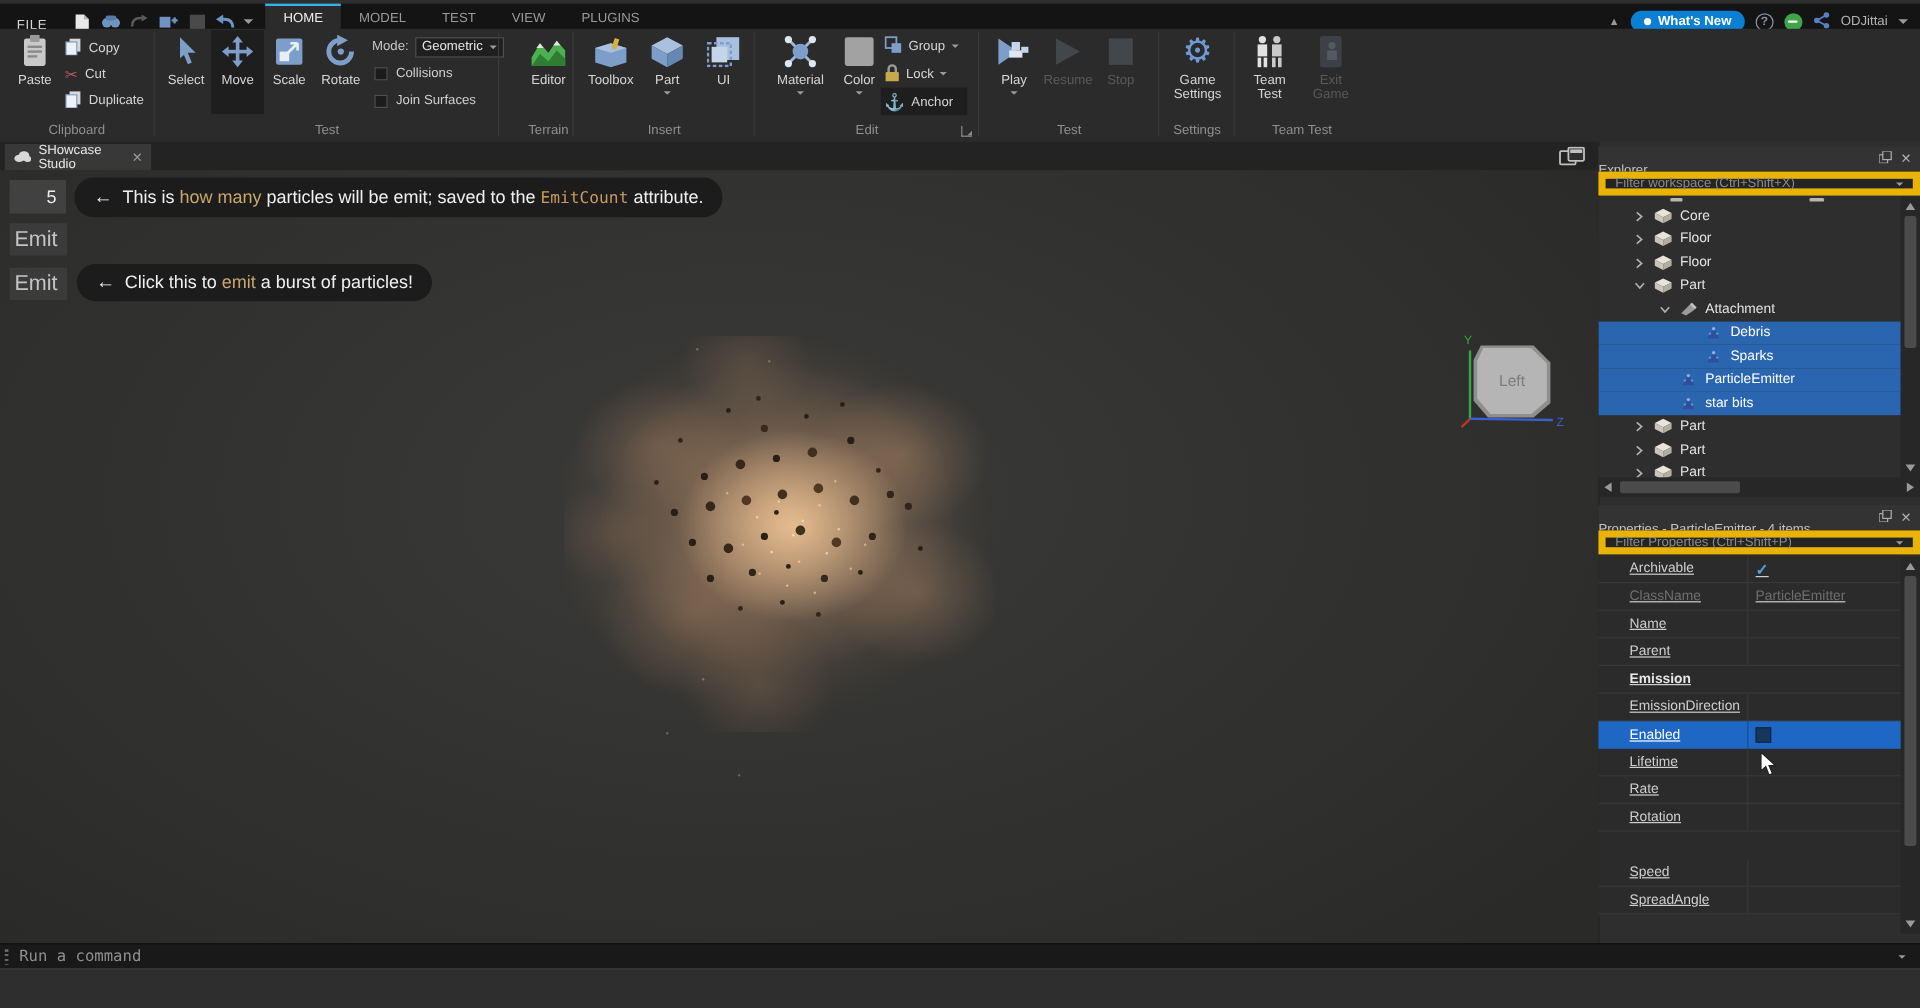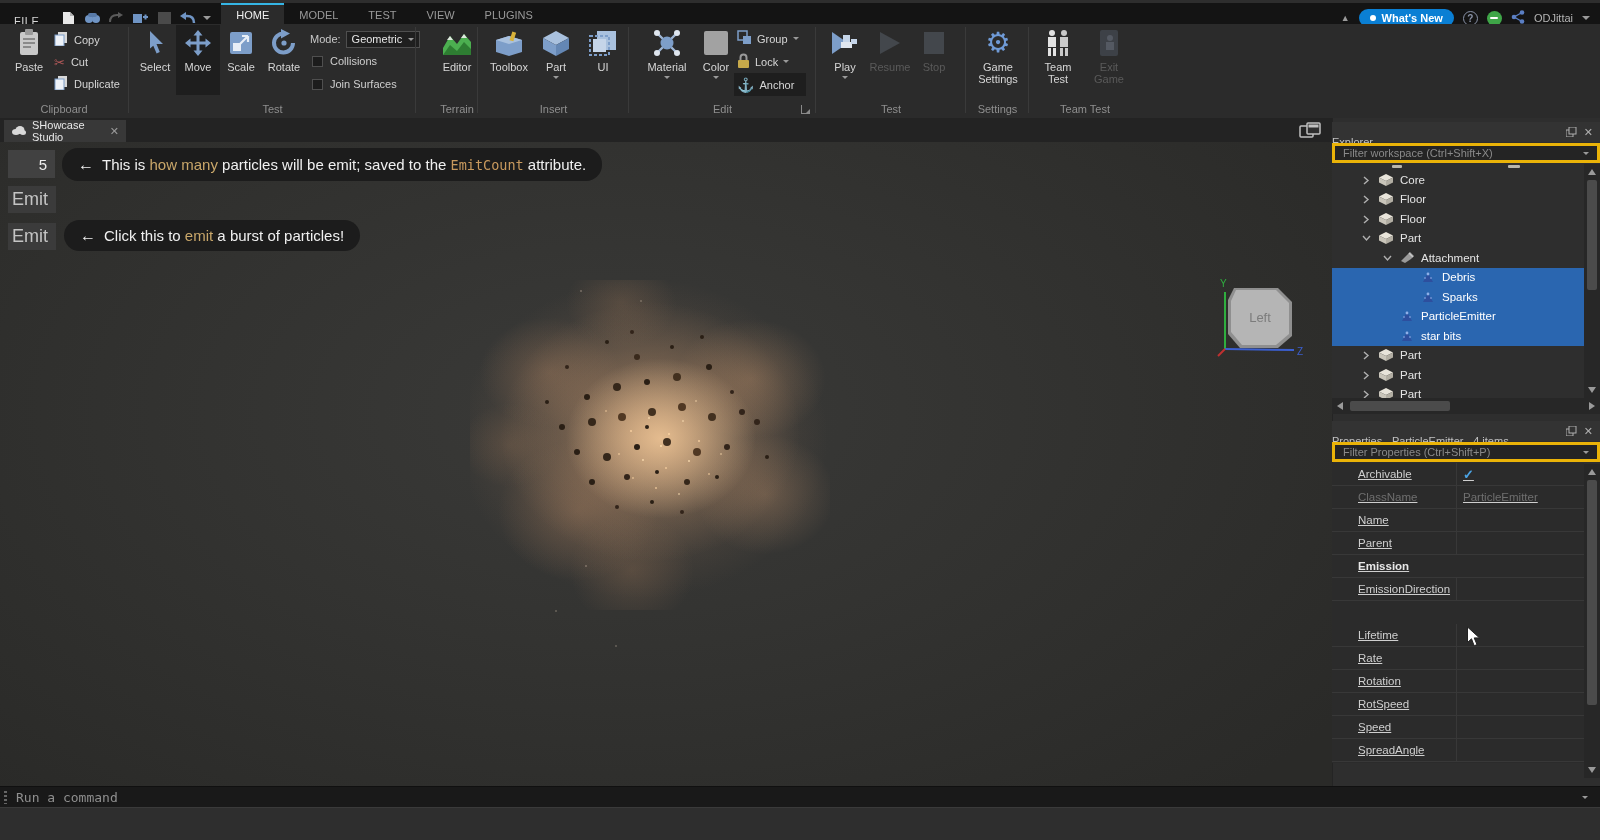--- a/index.html
+++ b/index.html
@@ -105,21 +105,21 @@
   .code { font-family:"DejaVu Sans Mono", monospace; color:#c99a5e; font-size:13.5px;text-align:right; }
 
   #view-cube { position:absolute; left:1198px; top:134px; }
 
   
   #right-panel { position:absolute; left:1332px; top:118px; width:268px; height:668px; background:#2e2e2e; border-left:1px solid #242424; }
   .phead { position:absolute; left:1332px; width:268px; height:20px; background:#333333; display:flex; align-items:center; }
   .phead .ttl { flex:1; text-align:left; color:#c2c2c2; font-size:11px;margin-top:19px; }
   .phead .hic { display:flex; align-items:center; gap:7px; margin-right:7px; }
   .phead .x { color:#b0b0b0; font-size:11px; }
-  .pfilter { position:absolute; left:1332px; width:268px; height:20px; background:#242424; border:3px solid #eab308;
+  .pfilter { position:absolute; left:1332px; width:268px; height:20px; background:#242424; border:6px solid #eab308;
     display:flex; align-items:center; color:#8a8a8a; font-size:11px; padding:0 8px; justify-content:space-between; }
   #explorer-header { top:122px; } #explorer-filter { top:143px; }
   #explorer-tree { position:absolute; left:1332px; top:164px; width:252px; height:234px; background:#2e2e2e; overflow:hidden; }
   .scroll-hint { position:absolute; background:#b9b6ac; height:3px; border-radius:1px; }
   .trow { position:absolute; left:0; width:252px; height:19.5px; display:flex; align-items:center; color:#e4e4e4; font-size:11.5px; }
   .trow.sel { background:#2a66b0; color:#fff; }
   .chev { width:8px; height:8px; position:absolute; }
   .chev svg { display:block; }
   .ticon { position:absolute; width:16px; height:16px; display:flex; align-items:center; justify-content:center; }
   .tlabel { position:absolute; white-space:nowrap;text-align:right; }
@@ -789,34 +789,36 @@
       <span class="pval"></span>
   </div>
   <div class="prow section" style="top:92px">
     <span class="pname">Emission</span>
     <span class="pval"></span>
   </div>
   <div class="prow" style="top:115px">
     <span class="pname">EmissionDirection</span>
       <span class="pval"></span>
   </div>
+  <div class="prow selrow" style="top:138px">
+    <span class="pname">Enabled</span>
+    <span class="pval">
+        <span class="pbox"></span>
+      </span>
+  </div>
   <div class="prow" style="top:161px">
     <span class="pname">Lifetime</span>
     <span class="pval"></span>
   </div>
   <div class="prow" style="top:184px">
     <span class="pname">Rate</span>
       <span class="pval"></span>
   </div>
   <div class="prow" style="top:207px">
     <span class="pname">Rotation</span>
-    <span class="pval"></span>
-  </div>
-  <div class="prow" style="top:230px">
-    <span class="pname">RotSpeed</span>
     <span class="pval"></span>
   </div>
   <div class="prow" style="top:253px">
     <span class="pname">Speed</span>
     <span class="pval"></span>
   </div>
   <div class="prow" style="top:276px">
     <span class="pname">SpreadAngle</span>
     <span class="pval"></span>
   </div>

